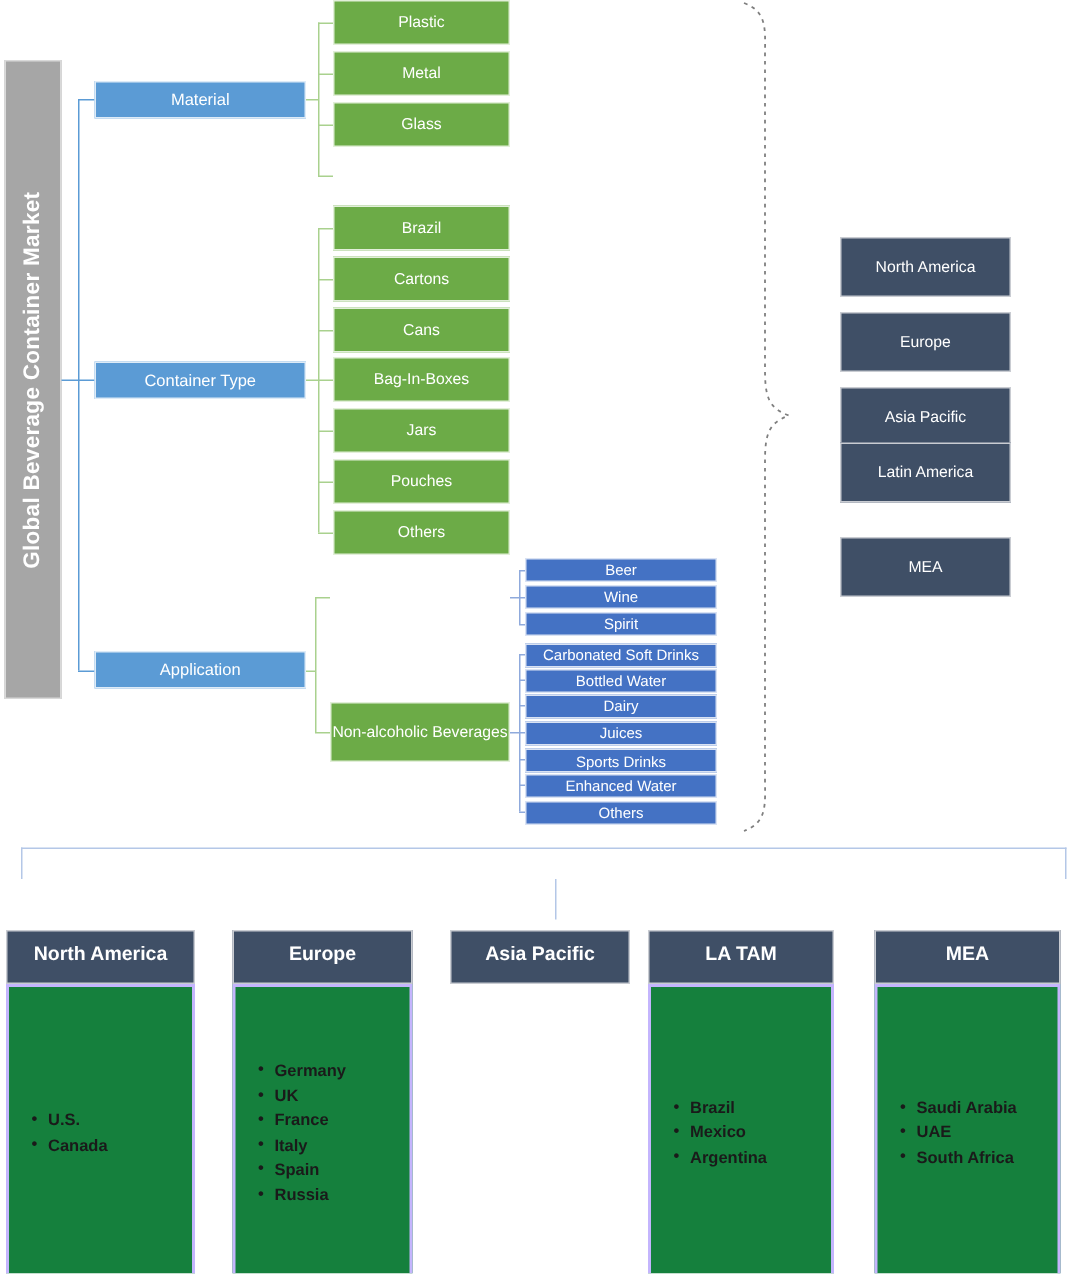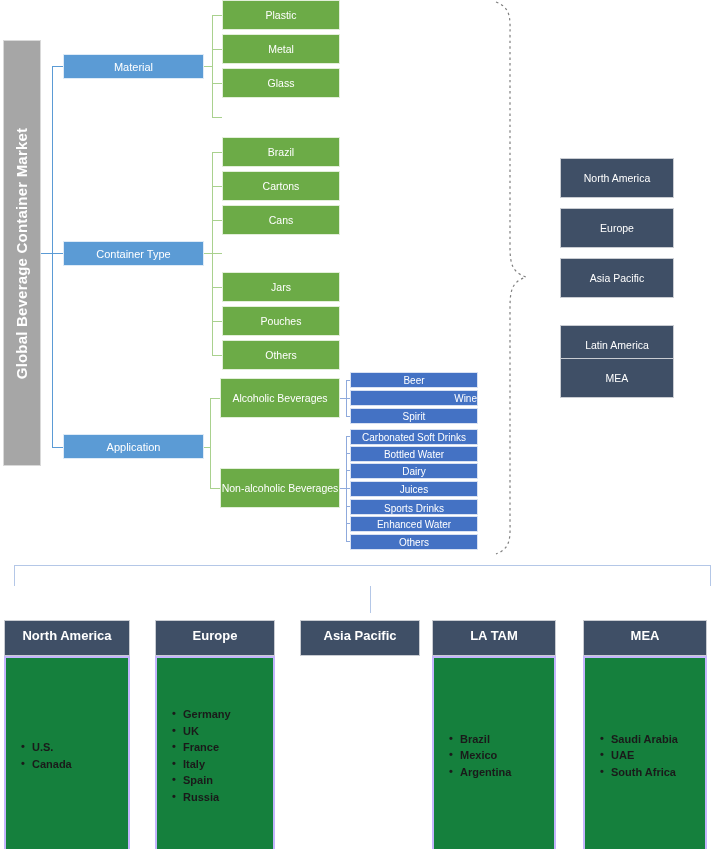--- a/index.html
+++ b/index.html
@@ -227,52 +227,52 @@
 
   <div class="abs lvl2" style="top:137px;">
       <span>Brazil</span>
     </div>
   <div class="abs lvl2" style="top:171px;">
       <span>Cartons</span>
     </div>
   <div class="abs lvl2" style="top:205px;">
       <span>Cans</span>
     </div>
+  <div class="abs lvl2" style="top:238px;">
+      <span>Bag-In-Boxes</span>
+    </div>
   <div class="abs lvl2" style="top:272px;">
       <span>Jars</span>
     </div>
   <div class="abs lvl2" style="top:306px;">
       <span>Pouches</span>
     </div>
   <div class="abs lvl2" style="top:340px;">
       <span>Others</span>
     </div>
 
   <div class="ln ln-h-green" style="left:204px; top:447px; width:6px;"></div>
   <div class="ln ln-v-green" style="left:210px; top:398px; height:90px;"></div>
   <div class="ln ln-h-green" style="left:210px; top:398px; width:10px;"></div>
   <div class="ln ln-h-green" style="left:210px; top:488px; width:10px;"></div>
 
-  <div class="abs lvl2 app-cat" style="top:378px;">
-      <span>Alcoholic Beverages</span>
-    </div>
   <div class="abs lvl2 app-cat" style="top:468px;">
       <span>Non-alcoholic Beverages</span>
     </div>
 
   <div class="ln ln-h-mblue" style="left:340px; top:398px; width:6px;"></div>
   <div class="ln ln-v-mblue" style="left:346px; top:380px; height:36px;"></div>
   <div class="ln ln-h-mblue" style="left:346px; top:380px; width:4px;"></div>
   <div class="ln ln-h-mblue" style="left:346px; top:398px; width:4px;"></div>
   <div class="ln ln-h-mblue" style="left:346px; top:416px; width:4px;"></div>
 
   <div class="abs lvl3" style="top:372px;">
       <span>Beer</span>
     </div>
-  <div class="abs lvl3" style="top:390px;justify-content:flex-end;">
+  <div class="abs lvl3" style="top:390px;">
       <span>Wine</span>
     </div>
   <div class="abs lvl3" style="top:408px;">
       <span>Spirit</span>
     </div>
 
   <div class="ln ln-h-mblue" style="left:340px; top:488px; width:6px;"></div>
   <div class="ln ln-v-mblue" style="left:346px; top:436px; height:105px;"></div>
   <div class="ln ln-h-mblue" style="left:346px; top:436px; width:4px;"></div>
   <div class="ln ln-h-mblue" style="left:346px; top:453px; width:4px;"></div>
@@ -316,21 +316,21 @@
 
   <div class="abs region-box" style="top:158px;">
       <span>North America</span>
     </div>
   <div class="abs region-box" style="top:208px;">
       <span>Europe</span>
     </div>
   <div class="abs region-box" style="top:258px;">
       <span>Asia Pacific</span>
     </div>
-  <div class="abs region-box" style="top:325px;">
+  <div class="abs region-box" style="top:295px;">
       <span>Latin America</span>
     </div>
   <div class="abs region-box" style="top:358px;">
       <span>MEA</span>
     </div>
 
   <div class="abs bracket" style="left:14px; top:565px; width:697px; height:21px;"></div>
   <div class="abs bracket-stem" style="left:370px; top:586px; height:27px;"></div>
 
   <div class="abs country-card" style="left:4px; width:126px;">

